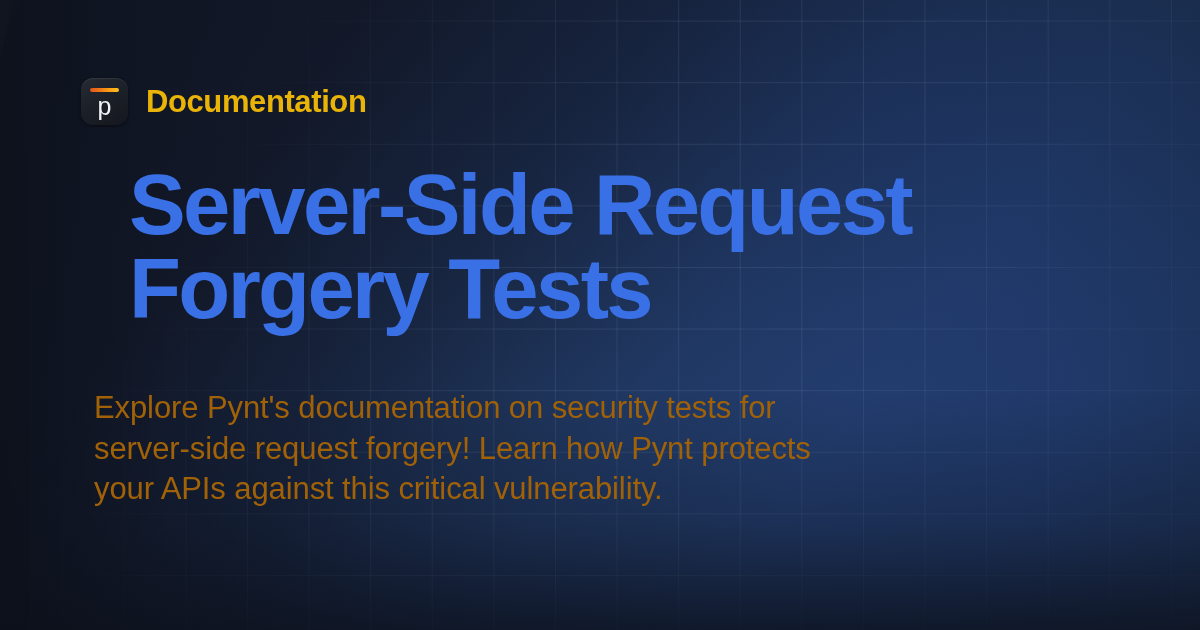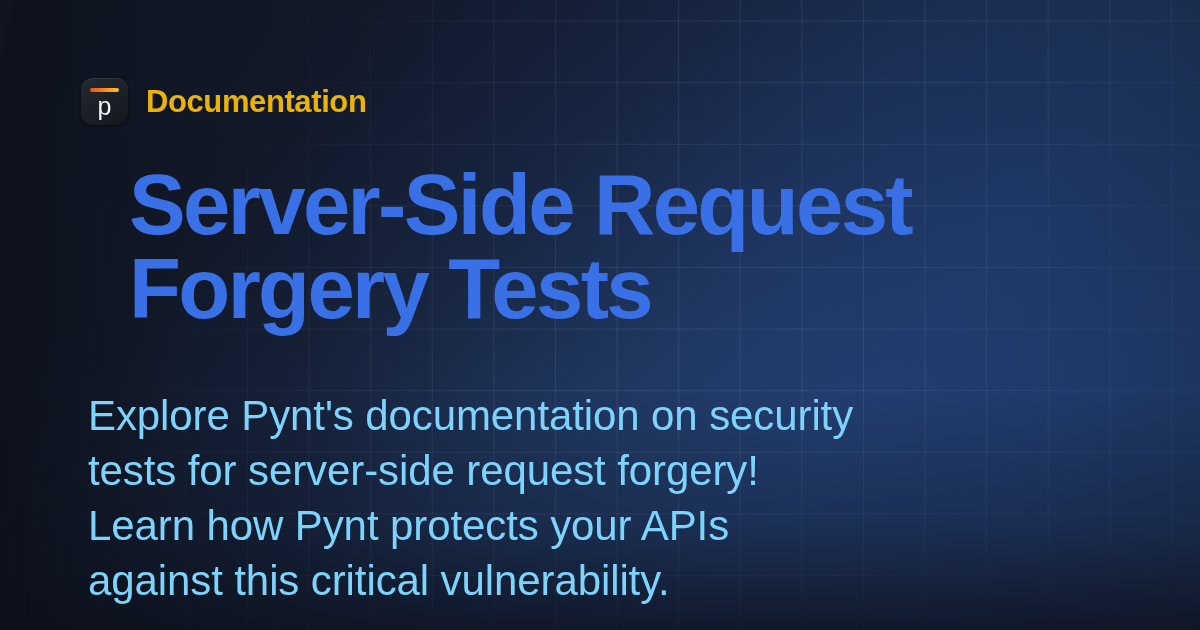--- a/index.html
+++ b/index.html
@@ -186,27 +186,27 @@
     line-height:0.99;
     letter-spacing:-2.6px;
     color:#3a70e6;
     white-space:pre-line;
     margin-left:48px;
   }
 
   
   .description {
     position:absolute;
-    left:7px; top:388px;
+    left:13px; top:388px;
     width:770px;
-    font-size:42px;
+    font-size:31px;
     font-weight:400;
     line-height:1.31;
     letter-spacing:-0.1px;
-    color:#7dd3fc;
+    color:#a16207;
   }
 </style>
 </head>
 <body>
 
 <div id="og-card">
 
   <div class="bg-glow-primary"></div>
   <div class="bg-glow-secondary"></div>
   <div class="bg-grid bg-grid-mask"></div>

